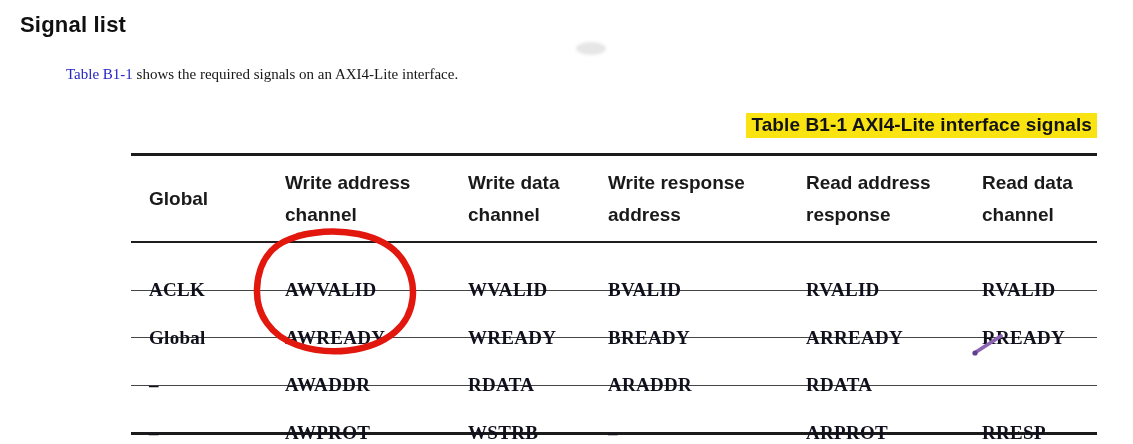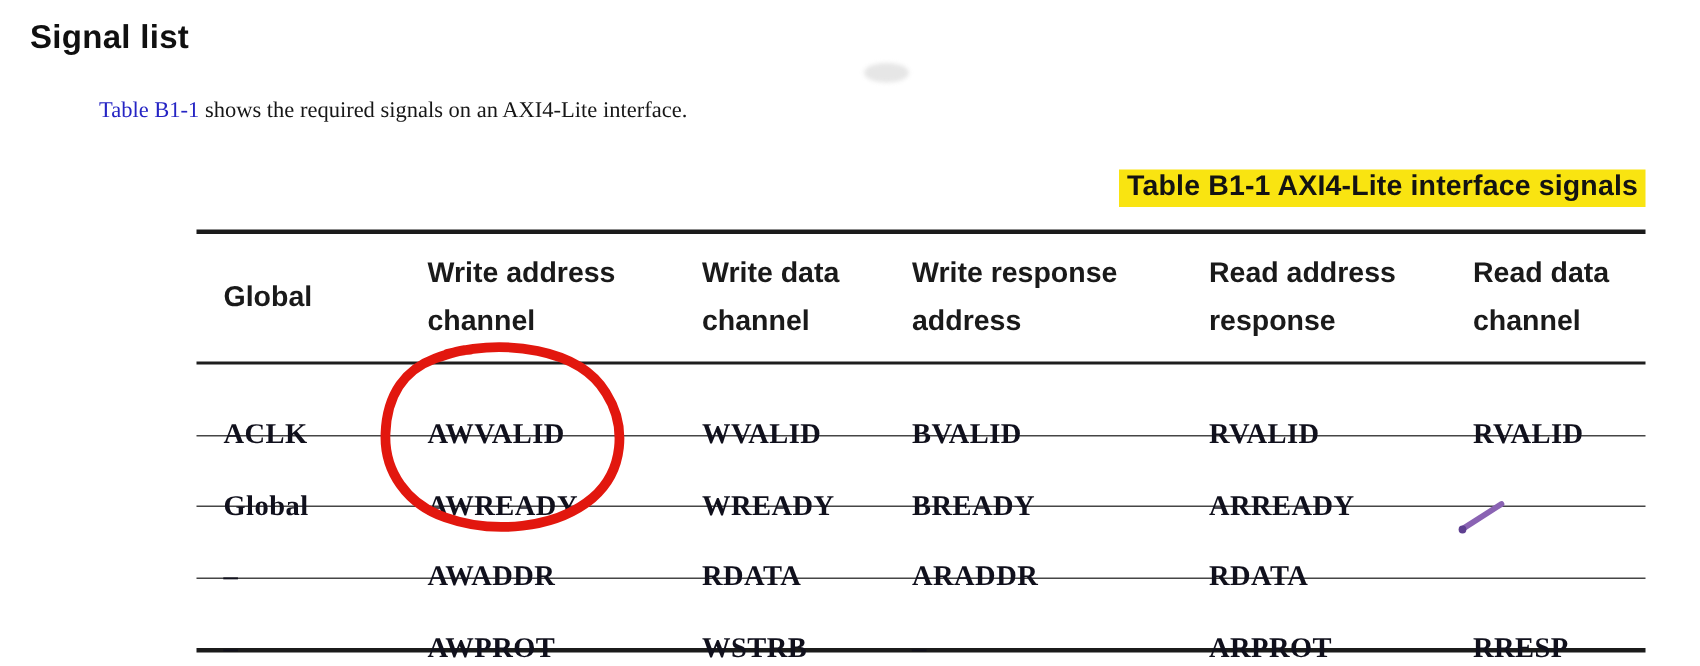--- a/index.html
+++ b/index.html
@@ -109,20 +109,21 @@
           <div class="td c3">BVALID</div>
           <div class="td c4">RVALID</div>
           <div class="td c5">RVALID</div>
         </div>
         <div class="tr">
           <div class="td c0">Global</div>
           <div class="td c1">AWREADY</div>
           <div class="td c2">WREADY</div>
           <div class="td c3">BREADY</div>
           <div class="td c4">ARREADY</div>
+          <div class="td c5">RREADY</div>
         </div>
         <div class="tr">
           <div class="td c0">–</div>
           <div class="td c1">AWADDR</div>
           <div class="td c2">RDATA</div>
           <div class="td c4">ARADDR</div>
           <div class="td c5">RDATA</div>
         </div>
         <div class="tr">
           <div class="td c0">–</div>

